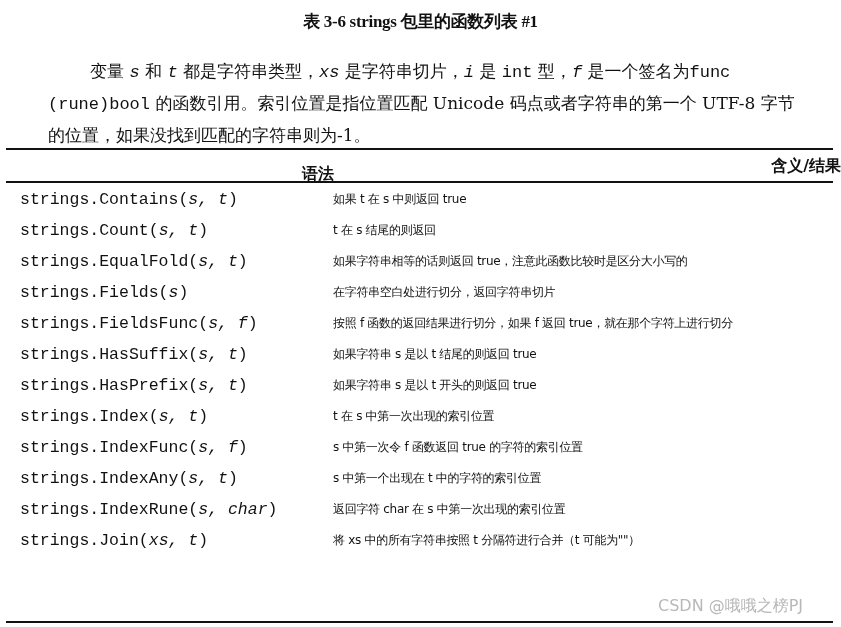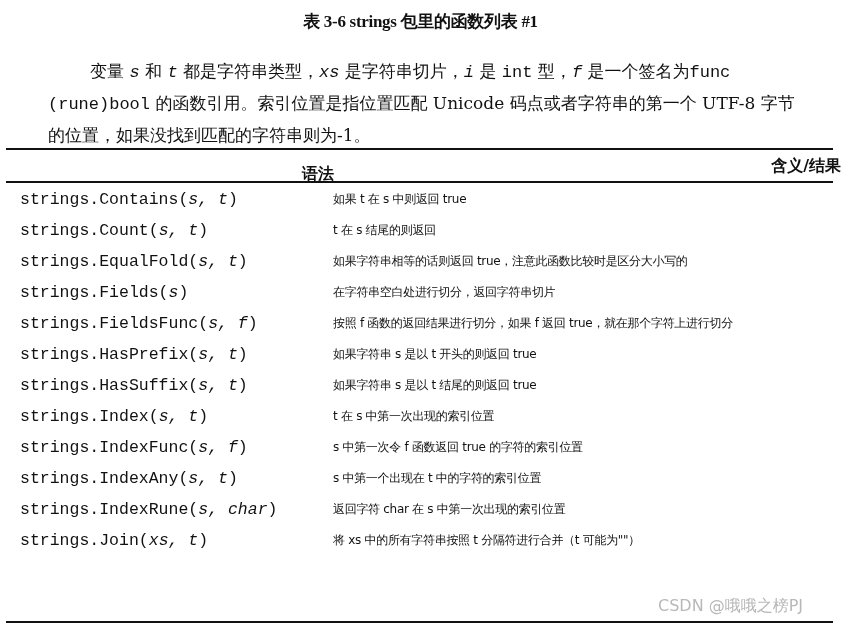--- a/index.html
+++ b/index.html
@@ -83,26 +83,26 @@
     </div>
   <div class="row">
       <div class="syn"><span>strings.Fields(</span><span class="it">s</span><span>)</span></div>
       <div class="mean">在字符串空白处进行切分，返回字符串切片</div>
     </div>
   <div class="row">
       <div class="syn"><span>strings.FieldsFunc(</span><span class="it">s, f</span><span>)</span></div>
       <div class="mean">按照 f 函数的返回结果进行切分，如果 f 返回 true，就在那个字符上进行切分</div>
     </div>
   <div class="row">
+      <div class="syn"><span>strings.HasSuffix(</span><span class="it">s, t</span><span>)</span></div>
+      <div class="mean">如果字符串 s 是以 t 结尾的则返回 true</div>
+    </div>
+  <div class="row">
       <div class="syn"><span>strings.HasPrefix(</span><span class="it">s, t</span><span>)</span></div>
       <div class="mean">如果字符串 s 是以 t 开头的则返回 true</div>
-    </div>
-  <div class="row">
-      <div class="syn"><span>strings.HasSuffix(</span><span class="it">s, t</span><span>)</span></div>
-      <div class="mean">如果字符串 s 是以 t 结尾的则返回 true</div>
     </div>
   <div class="row">
       <div class="syn"><span>strings.Index(</span><span class="it">s, t</span><span>)</span></div>
       <div class="mean">t 在 s 中第一次出现的索引位置</div>
     </div>
   <div class="row">
       <div class="syn"><span>strings.IndexFunc(</span><span class="it">s, f</span><span>)</span></div>
       <div class="mean">s 中第一次令 f 函数返回 true 的字符的索引位置</div>
     </div>
   <div class="row">

